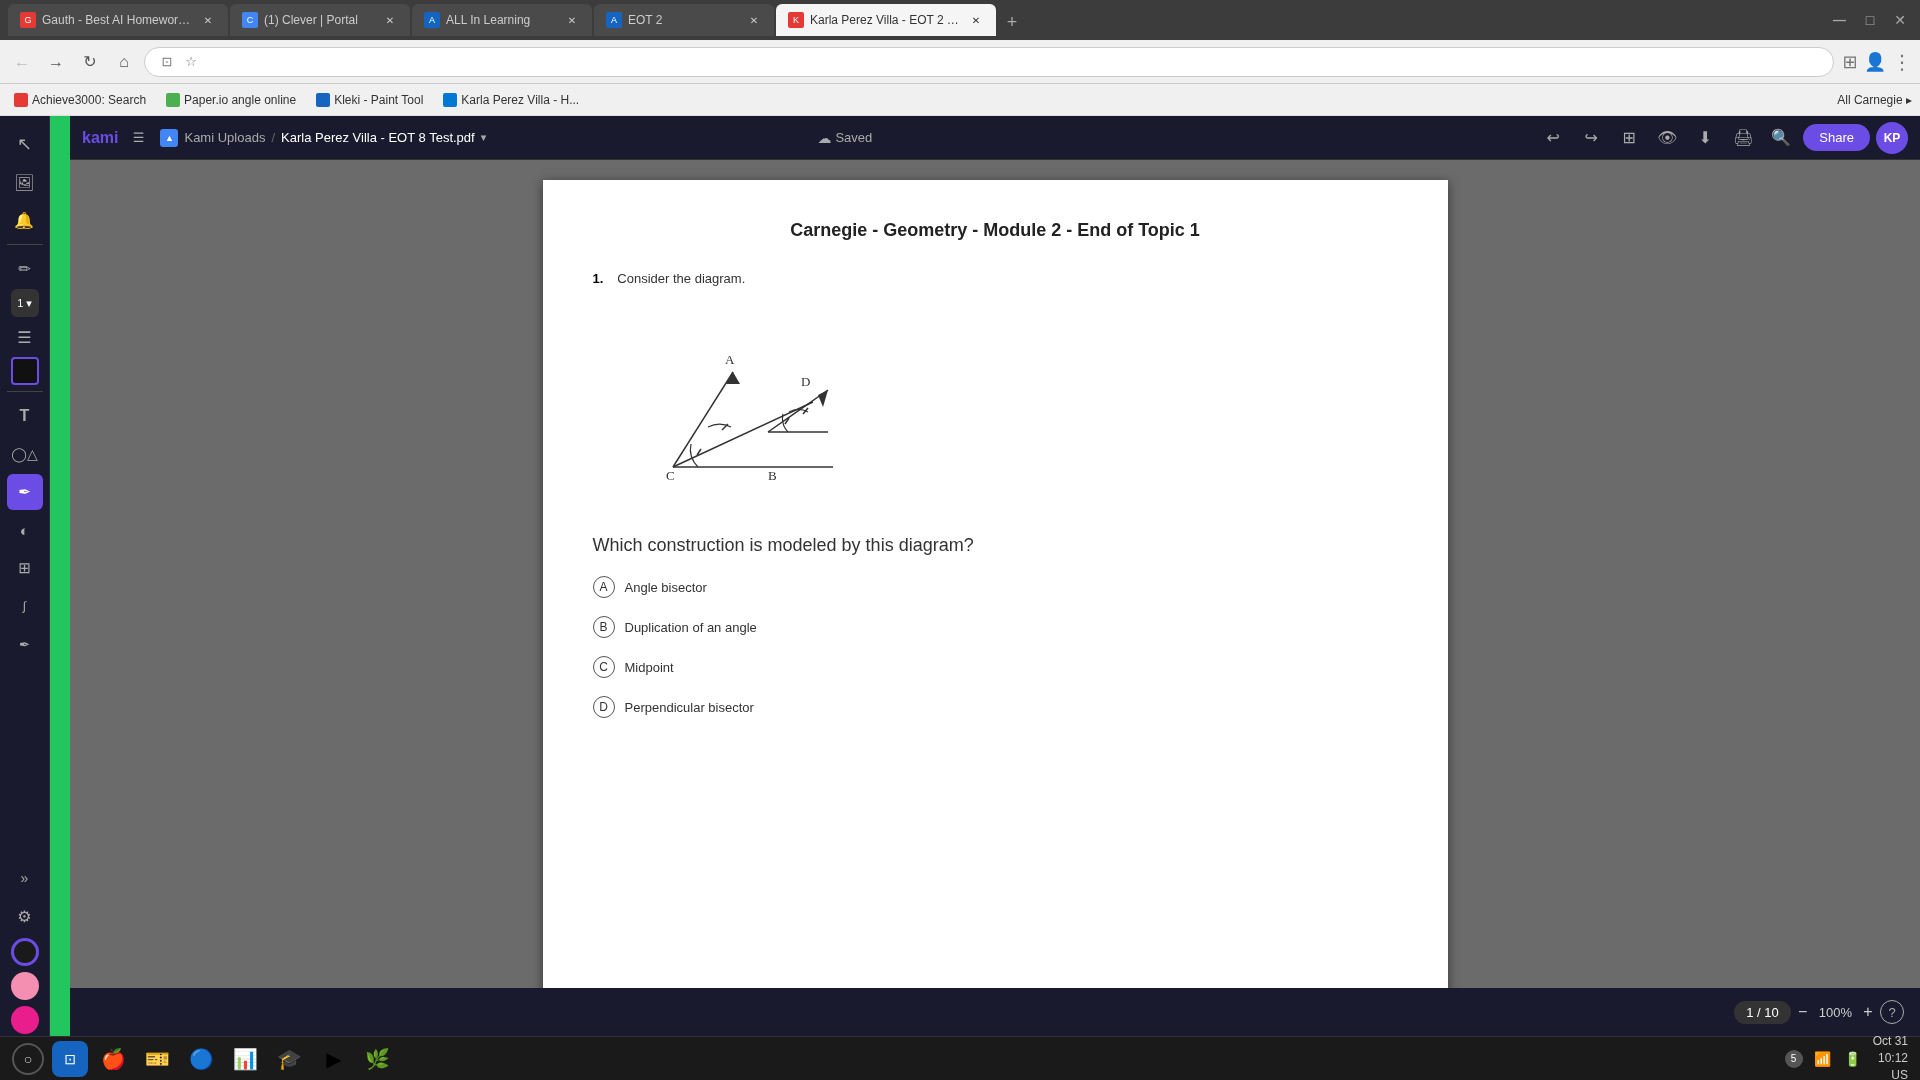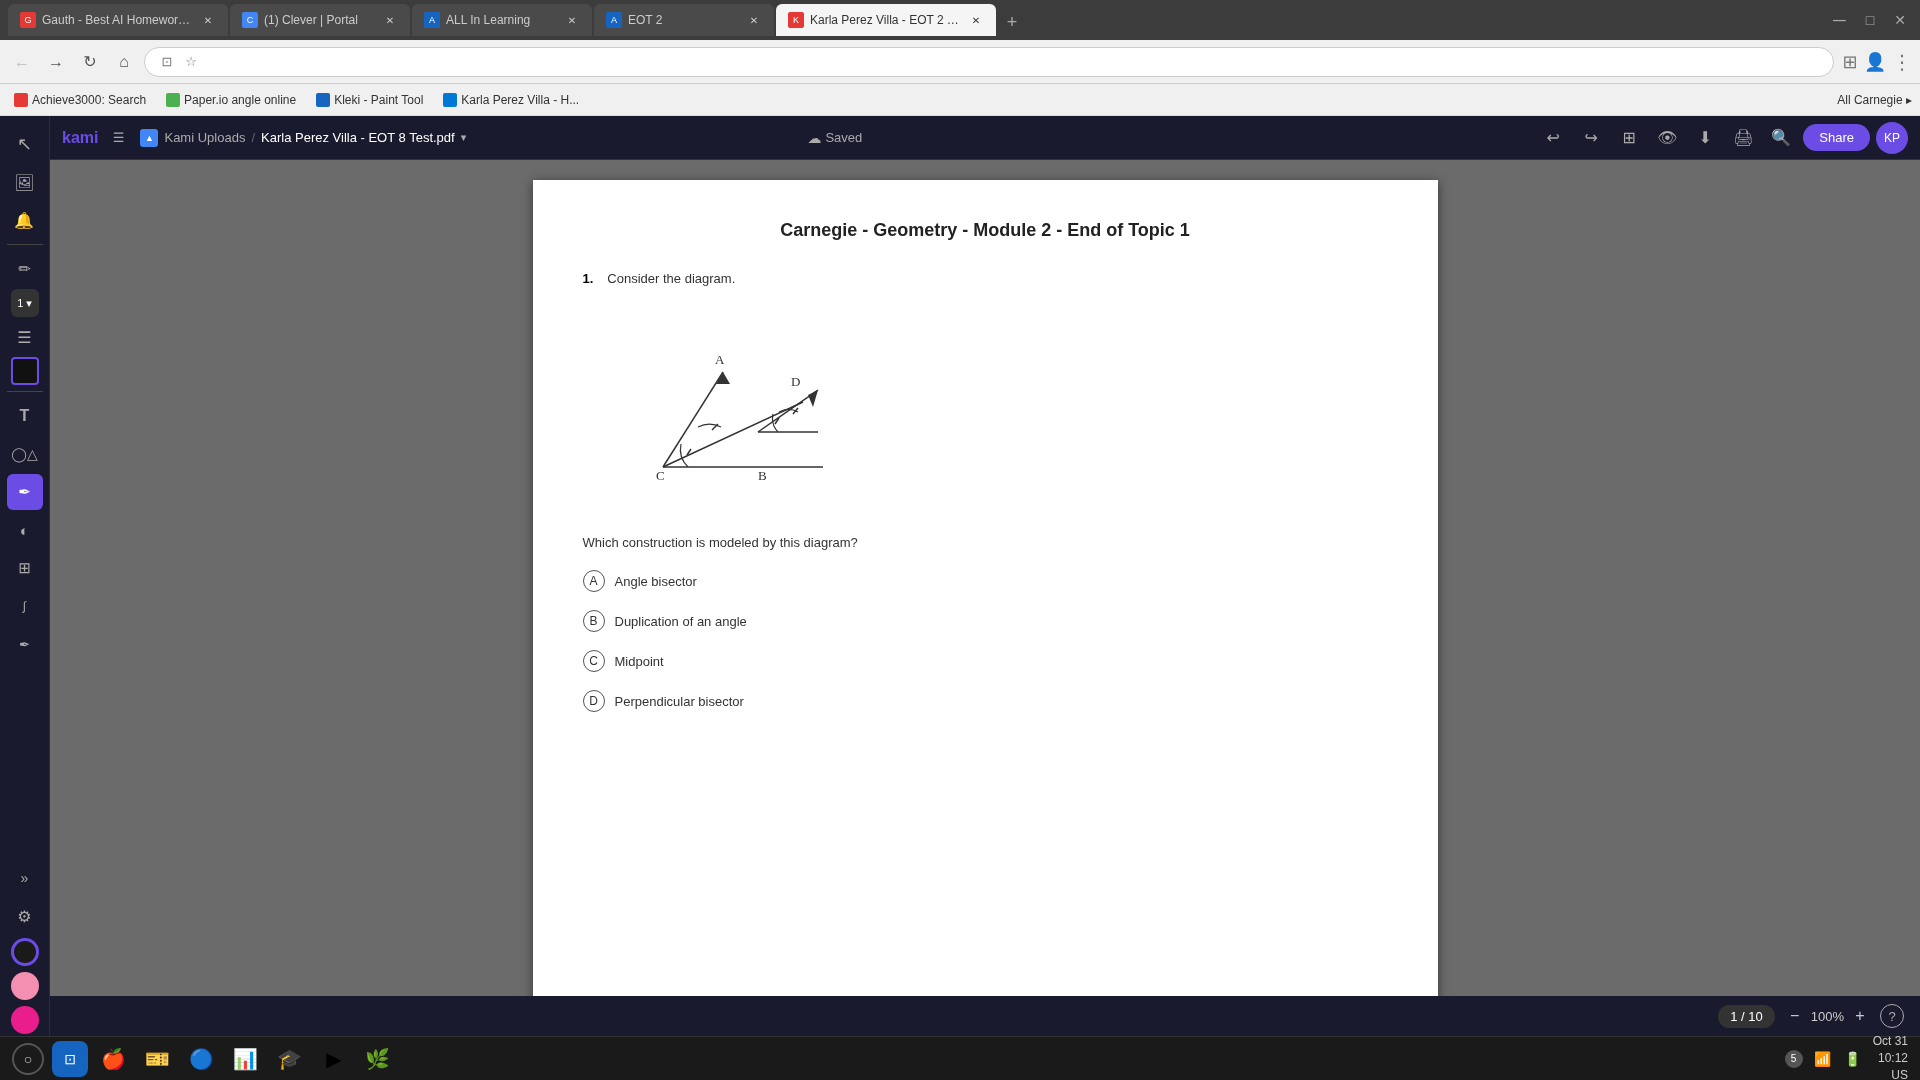--- a/index.html
+++ b/index.html
@@ -36,53 +36,53 @@
     .all-bookmarks { color: #333; font-size: 12px; cursor: pointer; }
 
     
     .main-area { display: flex; flex: 1; overflow: hidden; }
     .sidebar-divider { width: 36px; height: 1px; background: #444; margin: 4px 0; }
     .sidebar-icon { width: 36px; height: 36px; border-radius: 6px; display: flex; align-items: center; justify-content: center; color: #aaa; font-size: 16px; cursor: pointer; }
     .sidebar-icon.active { background: #6b4de6; color: white; }
     .sidebar-number { width: 28px; height: 28px; border-radius: 6px; background: #333; display: flex; align-items: center; justify-content: center; color: white; font-size: 11px; cursor: pointer; }
 
     
-    .doc-area { flex: 1; display: flex; flex-direction: column; background: #0c4a6e; overflow: hidden; }
+    .doc-area { flex: 1; display: flex; flex-direction: column; background: #22c55e; overflow: hidden; padding-left: 20px; }
 
     
     .kami-top { height: 44px; background: #1a1a2e; display: flex; align-items: center; padding: 0 12px; gap: 8px; border-bottom: 1px solid #333; }
     .kami-brand { display: flex; align-items: center; gap: 6px; }
     .kami-logo-icon { color: #6b4de6; font-weight: bold; font-size: 16px; }
     .kami-menu-btn { width: 28px; height: 28px; display: flex; align-items: center; justify-content: center; color: #aaa; cursor: pointer; }
     .breadcrumb { display: flex; align-items: center; gap: 6px; color: #ccc; font-size: 13px; flex: 1; }
     .breadcrumb-item { color: #aaa; cursor: pointer; }
     .breadcrumb-sep { color: #666; }
     .breadcrumb-current { color: white; font-weight: 500; }
     .breadcrumb-arrow { color: #aaa; font-size: 11px; cursor: pointer; }
     .save-status { display: flex; align-items: center; gap: 4px; color: #aaa; font-size: 13px; }
     .save-icon { font-size: 14px; }
     .kami-top-actions { display: flex; align-items: center; gap: 6px; }
     .top-action-btn { width: 32px; height: 32px; border-radius: 6px; display: flex; align-items: center; justify-content: center; color: #aaa; cursor: pointer; font-size: 16px; }
     .share-btn { background: #6b4de6; color: white; border-radius: 18px; padding: 6px 16px; font-size: 13px; cursor: pointer; font-weight: 500; }
-    .avatar-btn { width: 32px; height: 32px; border-radius: 50%; background: #6b4de6; display: flex; align-items: center; justify-content: center; color: white; font-size: 12px; font-weight: normal; cursor: pointer; }
+    .avatar-btn { width: 32px; height: 32px; border-radius: 50%; background: #6b4de6; display: flex; align-items: center; justify-content: center; color: white; font-size: 12px; font-weight: bold; cursor: pointer; }
 
     
     .pdf-viewer { flex: 1; display: flex; justify-content: center; padding: 20px; overflow-y: auto; background: #6b6b6b; }
     .pdf-page { background: white; width: 905px; min-height: 900px; padding: 40px 50px; box-shadow: 0 2px 10px rgba(0,0,0,0.5); }
     .pdf-title { font-size: 18px; font-weight: bold; text-align: center; margin-bottom: 30px; color: #222; }
     .pdf-question-num { font-weight: bold; margin-right: 8px; }
     .pdf-question-text { font-size: 13px; color: #333; margin-bottom: 16px; }
     .geometry-diagram { margin: 10px 0 20px 20px; }
-    .question-prompt { font-size: 13px; color: #333; margin-bottom: 20px; }
+    .question-prompt { font-size: 18px; color: #333; margin-bottom: 20px; }
     .answer-option { display: flex; align-items: center; gap: 10px; margin-bottom: 18px; }
     .option-circle { width: 22px; height: 22px; border-radius: 50%; border: 1.5px solid #555; display: flex; align-items: center; justify-content: center; font-size: 12px; color: #333; flex-shrink: 0; }
     .option-text { font-size: 13px; color: #333; }
 
     
-    .bottom-toolbar { height: 40px; background: #1a1a2e; display: flex; align-items: center; justify-content: flex-end; padding: 0 16px; gap: 8px; }
+    .bottom-toolbar { height: 48px; background: #1a1a2e; display: flex; align-items: center; justify-content: flex-end; padding: 0 16px; }
     .page-indicator { background: #333; color: white; border-radius: 12px; padding: 4px 12px; font-size: 13px; }
     .zoom-controls { display: flex; align-items: center; gap: 4px; color: #ccc; font-size: 13px; }
     .zoom-btn { width: 24px; height: 24px; border-radius: 4px; display: flex; align-items: center; justify-content: center; color: #ccc; cursor: pointer; font-size: 16px; }
     .help-btn { width: 24px; height: 24px; border-radius: 50%; border: 1.5px solid #aaa; display: flex; align-items: center; justify-content: center; color: #aaa; font-size: 13px; cursor: pointer; }
 
     
     .taskbar { height: 44px; background: #1a1a1a; display: flex; align-items: center; padding: 0 12px; gap: 8px; border-top: 1px solid #333; }
     .taskbar-icon { width: 36px; height: 36px; border-radius: 6px; display: flex; align-items: center; justify-content: center; cursor: pointer; }
     .taskbar-spacer { flex: 1; }
     .system-tray { display: flex; align-items: center; gap: 10px; color: #ccc; font-size: 12px; }

